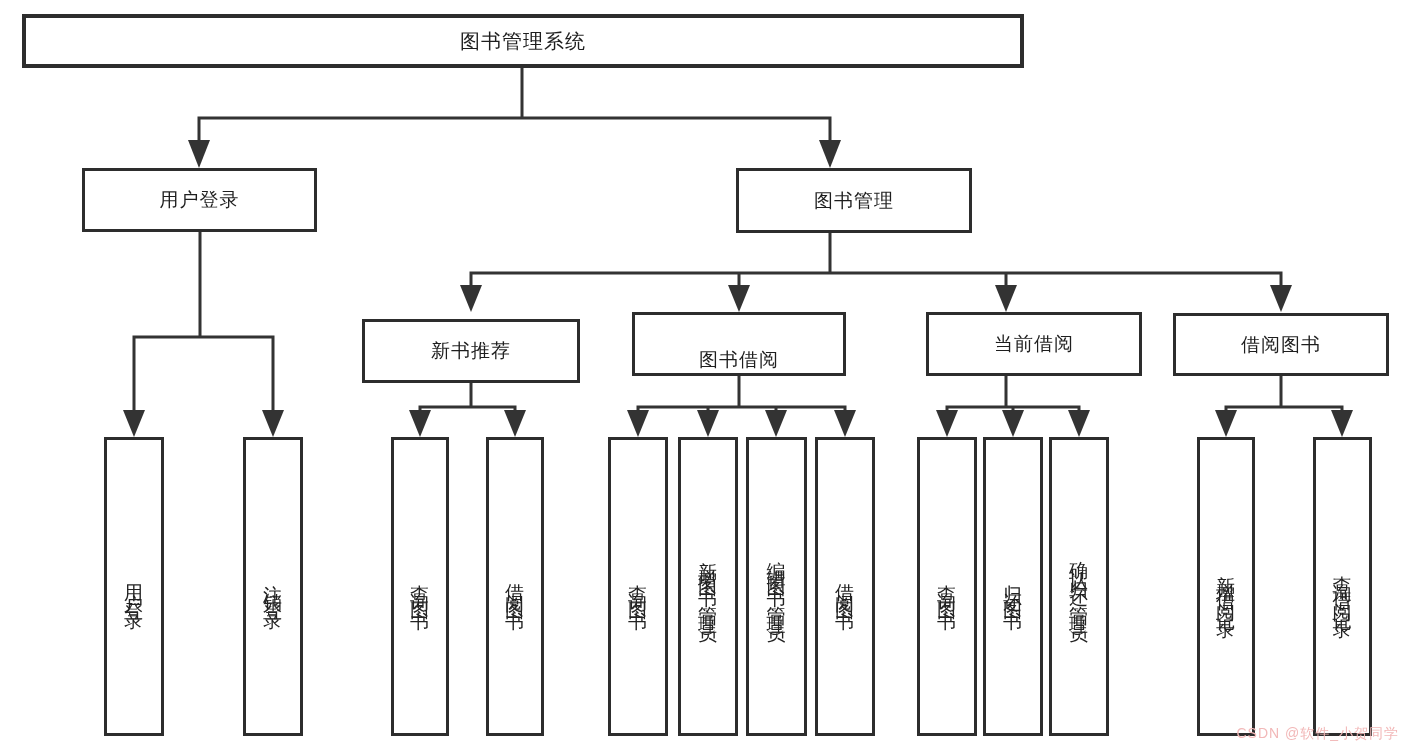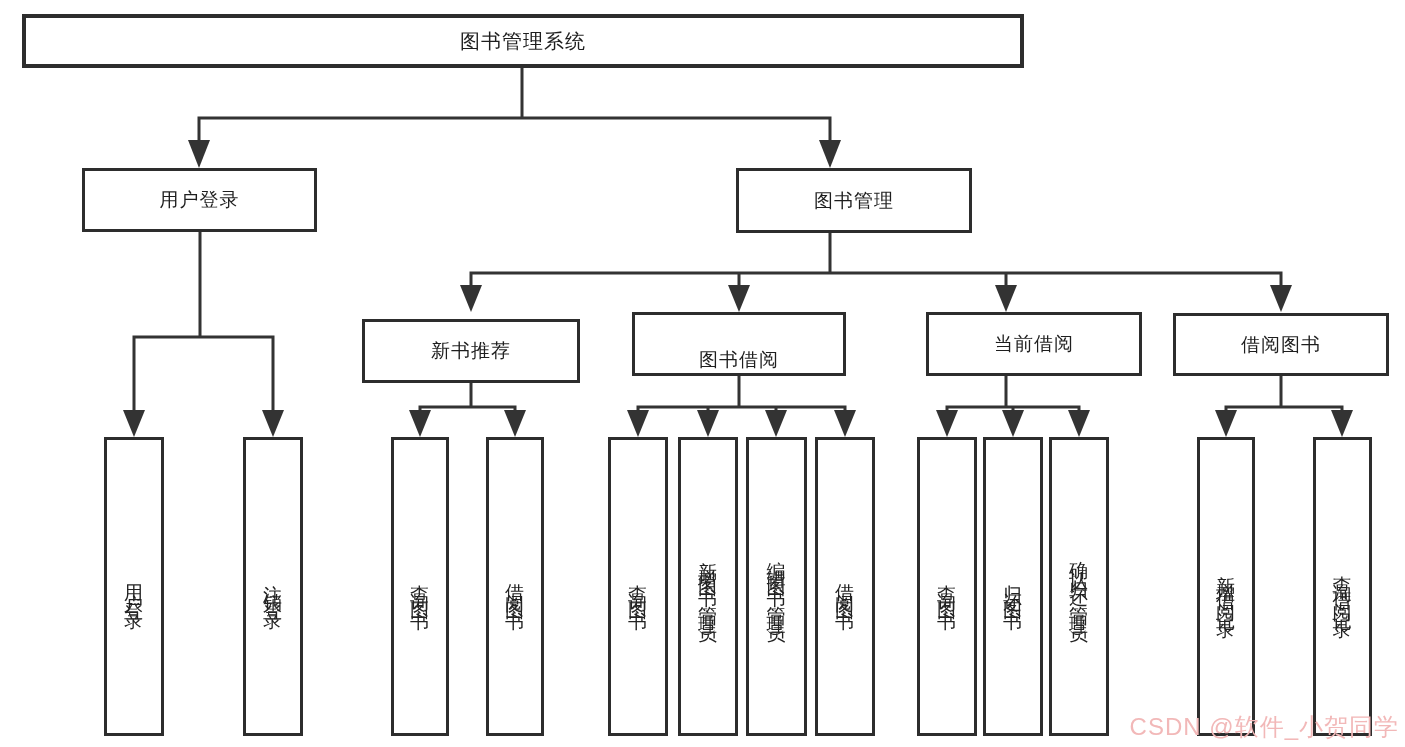--- a/index.html
+++ b/index.html
@@ -33,21 +33,21 @@
     font-size:19px;
     letter-spacing:9px;
     line-height:1;
     color:#222222;
   }
   svg.wires{position:absolute;left:0;top:0;width:1405px;height:747px;pointer-events:none;}
   .watermark{
     position:absolute;
     right:6px;
     bottom:4px;
-    font-size:24px;
+    font-size:14px;
     letter-spacing:1px;
     color:#f2b8b8;
     z-index:5;
   }
 </style>
 </head>
 <body>
 
 <div class="stage">
 

